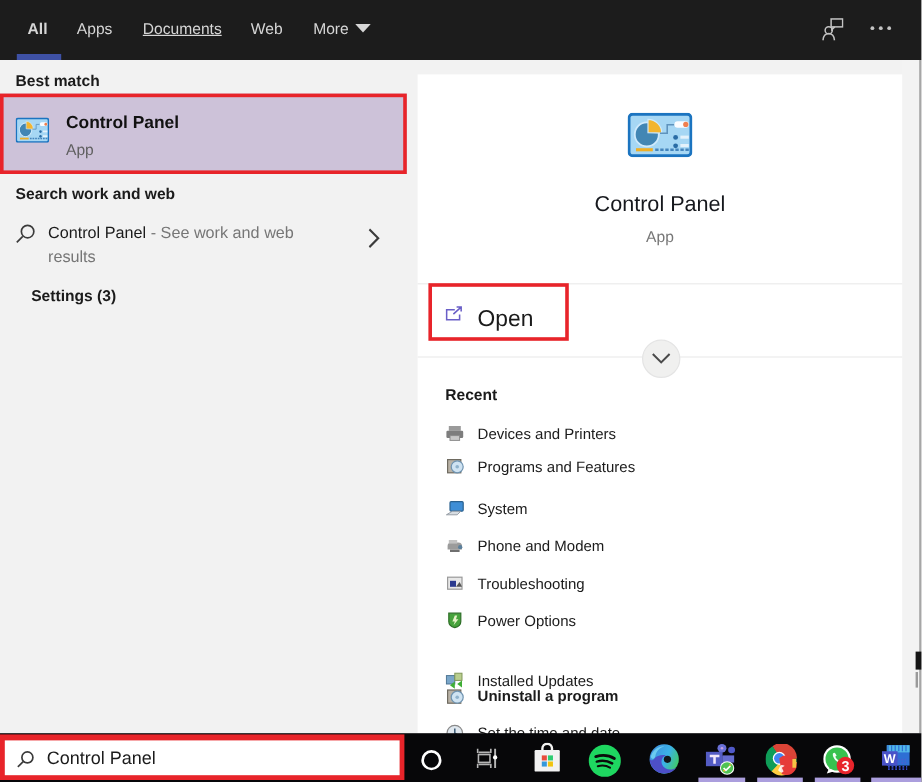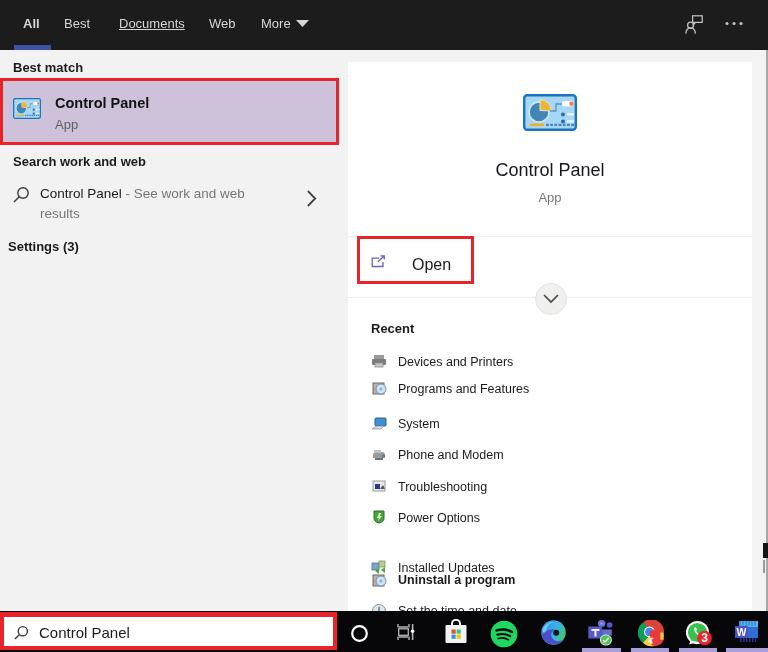--- a/index.html
+++ b/index.html
@@ -20,21 +20,21 @@
   #cpapp  { left:55px; top:117px; font-size:13px; color:#5f5f5f; }
 
   #srow-text { left:40px; top:184px; width:245px; font-size:13.5px; color:#1b1b1b; line-height:20px; }
   #srow-text .gray { color:#767676; }
 
   
   #rpanel { left:348px; top:62px; width:404px; height:549px; background:#fff; }
   #rp-title { left:348px; top:160px; width:404px; text-align:center; font-size:18px; color:#16181d; }
   #rp-app { left:348px; top:190px; width:404px; text-align:center; font-size:13px; color:#767676; }
   .sep { position:absolute; left:348px; width:404px; height:1px; background:#ececec; }
-  #open-label { left:412px; top:256px; font-size:16px; color:#1b1b1b; }
+  #open-label { left:398px; top:256px; font-size:19px; color:#1b1b1b; }
   #openbox { left:357px; top:236px; width:117px; height:48px; border:3px solid #e8242a; }
   #chev-circle { left:535px; top:283px; width:32px; height:32px; border-radius:50%; background:#f0f0ef; border:1px solid #e4e4e4; }
 
   #recent-h { left:371px; top:321px; font-size:13px; font-weight:bold; color:#1b1b1b; }
   .ritem { position:absolute; left:371px; width:340px; height:20px; }
   .ritem span { position:absolute; left:27px; top:1.5px; font-size:12.5px; color:#1b1b1b; white-space:nowrap; }
   .ritem svg { position:absolute; left:0; top:0; }
 
   
   #edgestrip { left:752px; top:50px; width:16px; height:561px; background:#f3f3f3; }
@@ -47,21 +47,21 @@
   #searchbox { left:0; top:612px; width:337px; height:38px; background:#e8242a; }
   #searchfield { left:4px; top:616.5px; width:329px; height:29px; background:#fff; }
   #searchtext { left:39px; top:623.5px; font-size:15px; color:#1b1b1b; }
   .uline { position:absolute; top:647.5px; height:4.5px; background:#ab9edd; }
 </style>
 </head>
 <body>
 
 <div id="topbar" class="abs">
   <span class="tab" id="tab-all">All</span>
-  <span class="tab" style="left:64px;">Best</span>
+  <span class="tab" style="left:64px;">Apps</span>
   <span class="tab" style="left:119px;text-decoration:underline;">Documents</span>
   <span class="tab" style="left:209px;">Web</span>
   <span class="tab" style="left:261px;">More</span>
   <svg class="abs" style="left:296px; top:20px;" width="13" height="8" viewBox="0 0 13 8">
       <path d="M0 0 h13 l-6.5 7 z" fill="#d6d6d6"></path>
     </svg>
 
   <svg class="abs" style="left:685px; top:15px;" width="18" height="19" viewBox="0 0 18 19" fill="none" stroke="#c3c3c3" stroke-width="1.25">
     <rect x="7.6" y="0.8" width="9.6" height="6.6"></rect>
     <path d="M10.6 7.4 l-2.4 2.4 v-2.4"></path>
@@ -87,21 +87,21 @@
 <div class="h1" style="left:13px; top:154px;">Search work and web</div>
 <svg class="abs" style="left:13px; top:186px;" width="17" height="17" viewBox="0 0 17 17" fill="none" stroke="#3b3b3b" stroke-width="1.4">
   <circle cx="10" cy="7" r="5.2"></circle>
     <path d="M6 11 L1 16"></path>
 </svg>
 <div id="srow-text" class="abs">Control Panel <span class="gray">- See work and web results</span></div>
 <svg class="abs" style="left:306px; top:190px;" width="11" height="17" viewBox="0 0 12 16" fill="none" stroke="#3b3b3b" stroke-width="1.8" preserveAspectRatio="none">
   <path d="M2 1 L10 8 L2 15"></path>
 </svg>
 
-<div class="h1" style="left:8px; top:239px;">Settings (3)</div>
+<div class="h1" style="left:26px; top:239px;">Settings (3)</div>
 
 <div id="rpanel" class="abs"></div>
 <svg class="abs" style="left:523px; top:94px;" width="54" height="37" viewBox="0 0 54 37">
   <defs>
     <g id="cpicon">
       <rect x="1.2" y="1.2" width="51.6" height="34.6" rx="3" fill="#a6d7f4" stroke="#1b74c0" stroke-width="2.4"></rect>
       <circle cx="16" cy="18" r="10" fill="#4286b4" stroke="#cfeafc" stroke-width="1.5"></circle>
       <path d="M17 16.5 V5.5 A 11.5 11.5 0 0 1 28.5 17 z" fill="#f3b52f" stroke="#cfeafc" stroke-width="1"></path>
       <path d="M27 17 h6 v-7 h6" fill="none" stroke="#5e93bd" stroke-width="1.3"></path>
       <rect x="39" y="7" width="12" height="5.5" rx="2.7" fill="#fbfdff"></rect>

